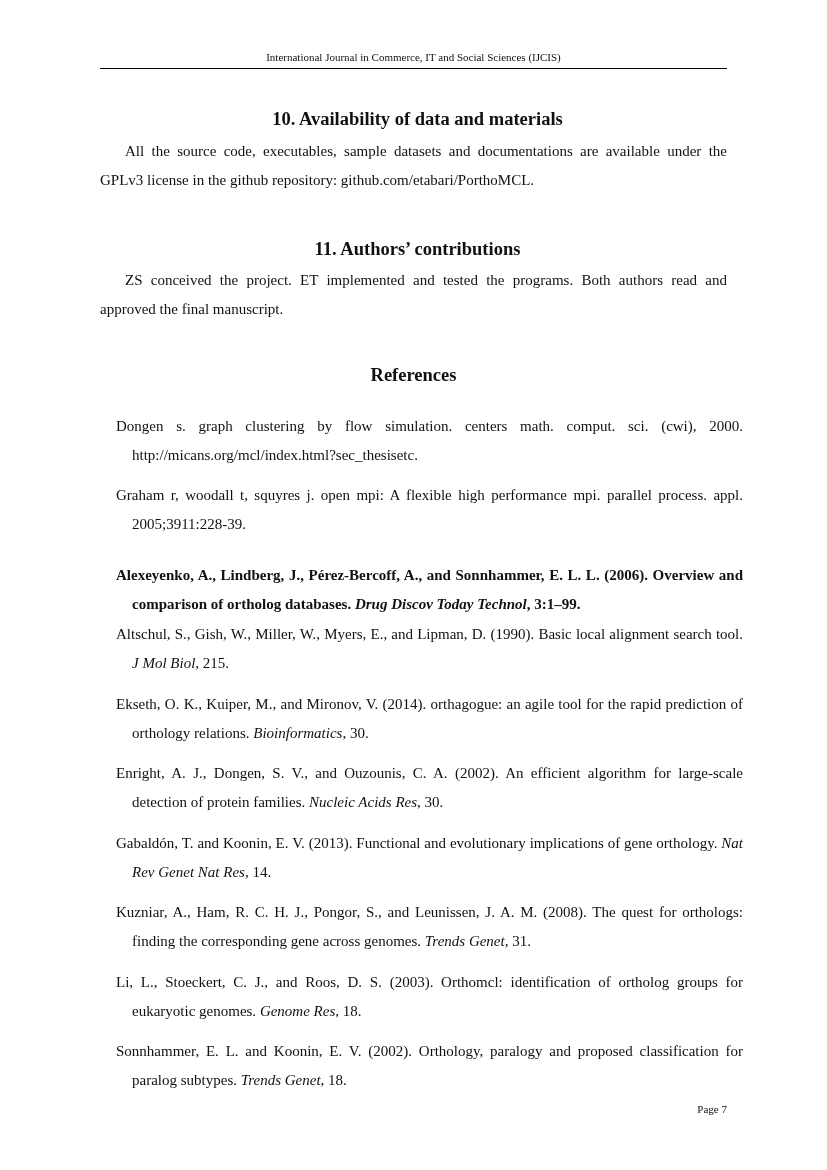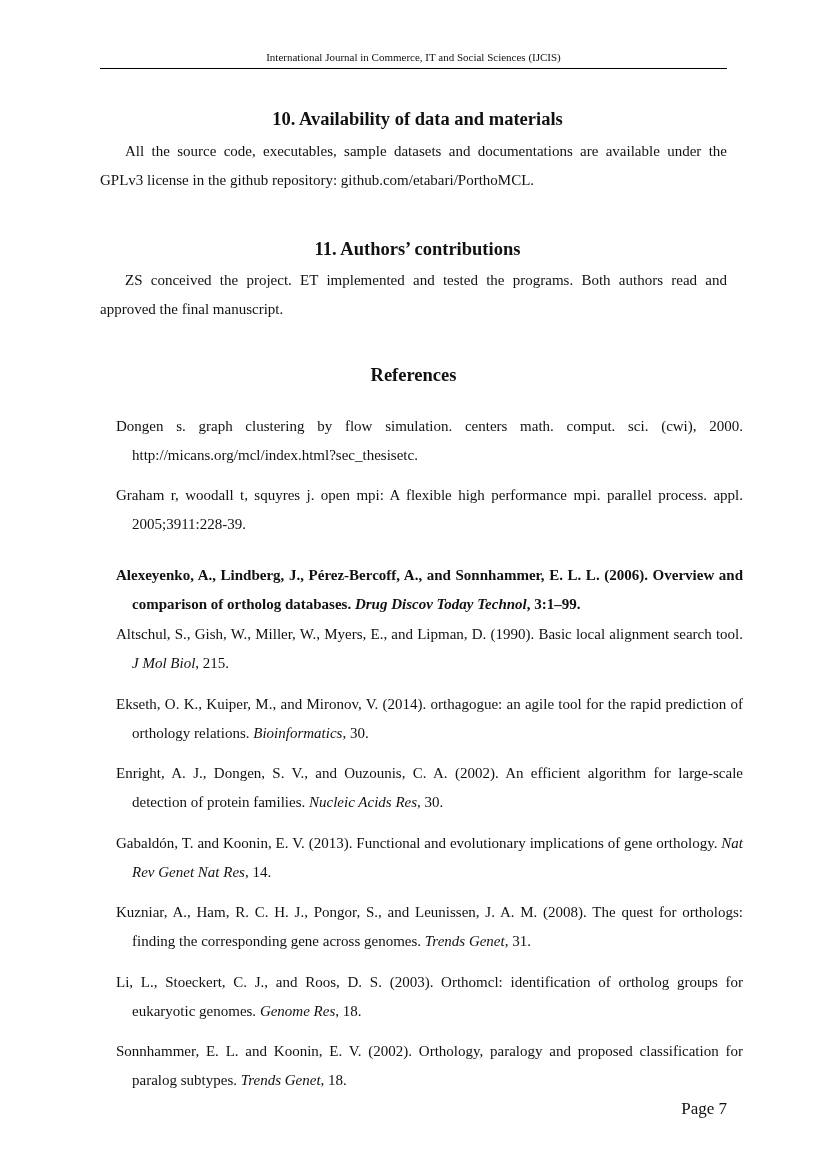--- a/index.html
+++ b/index.html
@@ -4,21 +4,21 @@
   <style>
     html, body { margin: 0; padding: 0; background: #ffffff; }
     body { width: 827px; height: 1170px; position: relative; color: #111; font-family: "Liberation Serif", "DejaVu Serif", serif; }
     .page { position: absolute; left: 100px; width: 627px; top: 0; }
     .running-header { position: absolute; top: 48px; left: 0; width: 627px; text-align: center; font-size: 11px; line-height: 18px; }
     .header-rule { position: absolute; top: 68px; left: 0; width: 627px; height: 0; border-top: 1px solid #000; }
     .section-title { position: absolute; left: 0; width: 627px; text-align: center; font-weight: bold; font-size: 18.5px; line-height: 22px; }
     .para { position: absolute; left: 0; width: 627px; font-size: 15px; line-height: 28.5px; text-align: justify; text-indent: 25px; margin: 0; }
     .ref { position: absolute; left: 0; width: 627px; font-size: 15px; line-height: 28.5px; text-align: justify; padding-left: 16px; text-indent: -16px; box-sizing: border-box; margin: 16px; }
     .ref em { font-style: italic; }
-    .page-number { position: absolute; top: 1100px; right: 0; font-size: 17px; line-height: 18px; }
+    .page-number { position: absolute; top: 1100px; right: 0; font-size: 11px; line-height: 18px; }
   </style>
 </head>
 <body>
 
 <div class="page">
   <div class="running-header">International Journal in Commerce, IT and Social Sciences (IJCIS)</div>
   <div class="header-rule"></div>
 
   <h2 class="section-title" style="top:104px;margin:4px;">10. Availability of data and materials</h2>
   <p class="para" style="top:137px;">All the source code, executables, sample datasets and documentations are available under the GPLv3 license in the github repository: github.com/etabari/PorthoMCL.</p>

